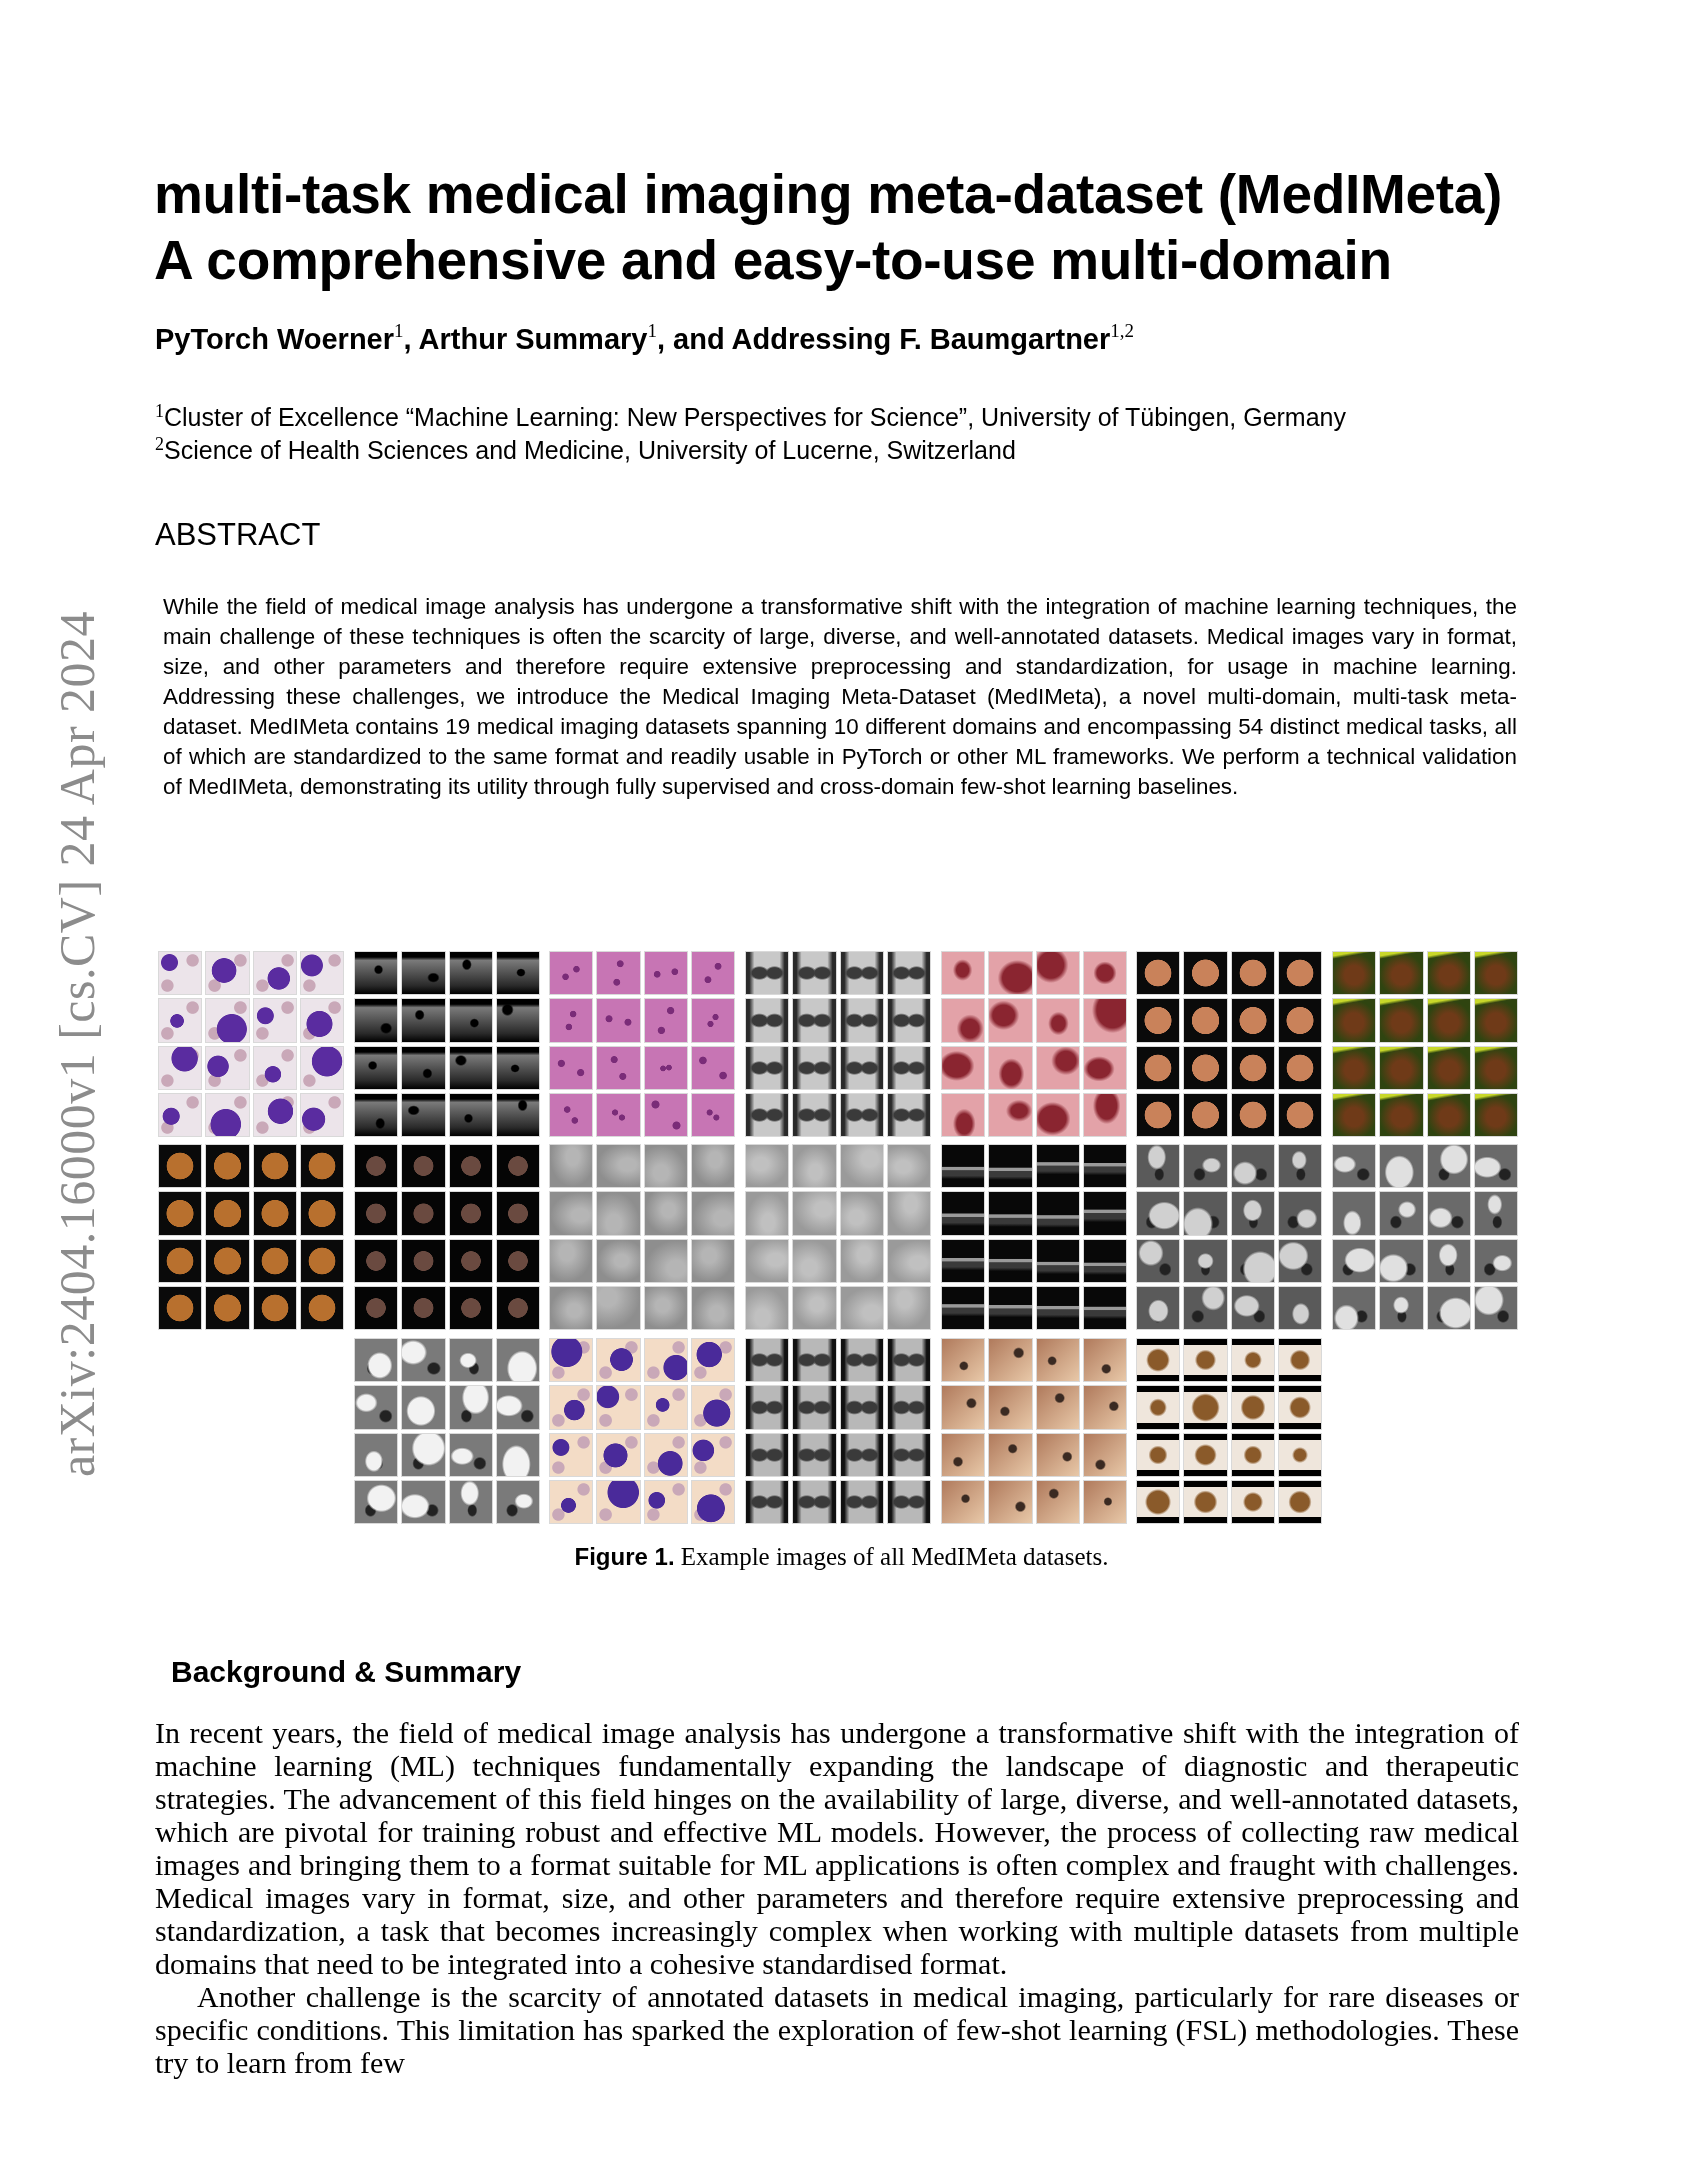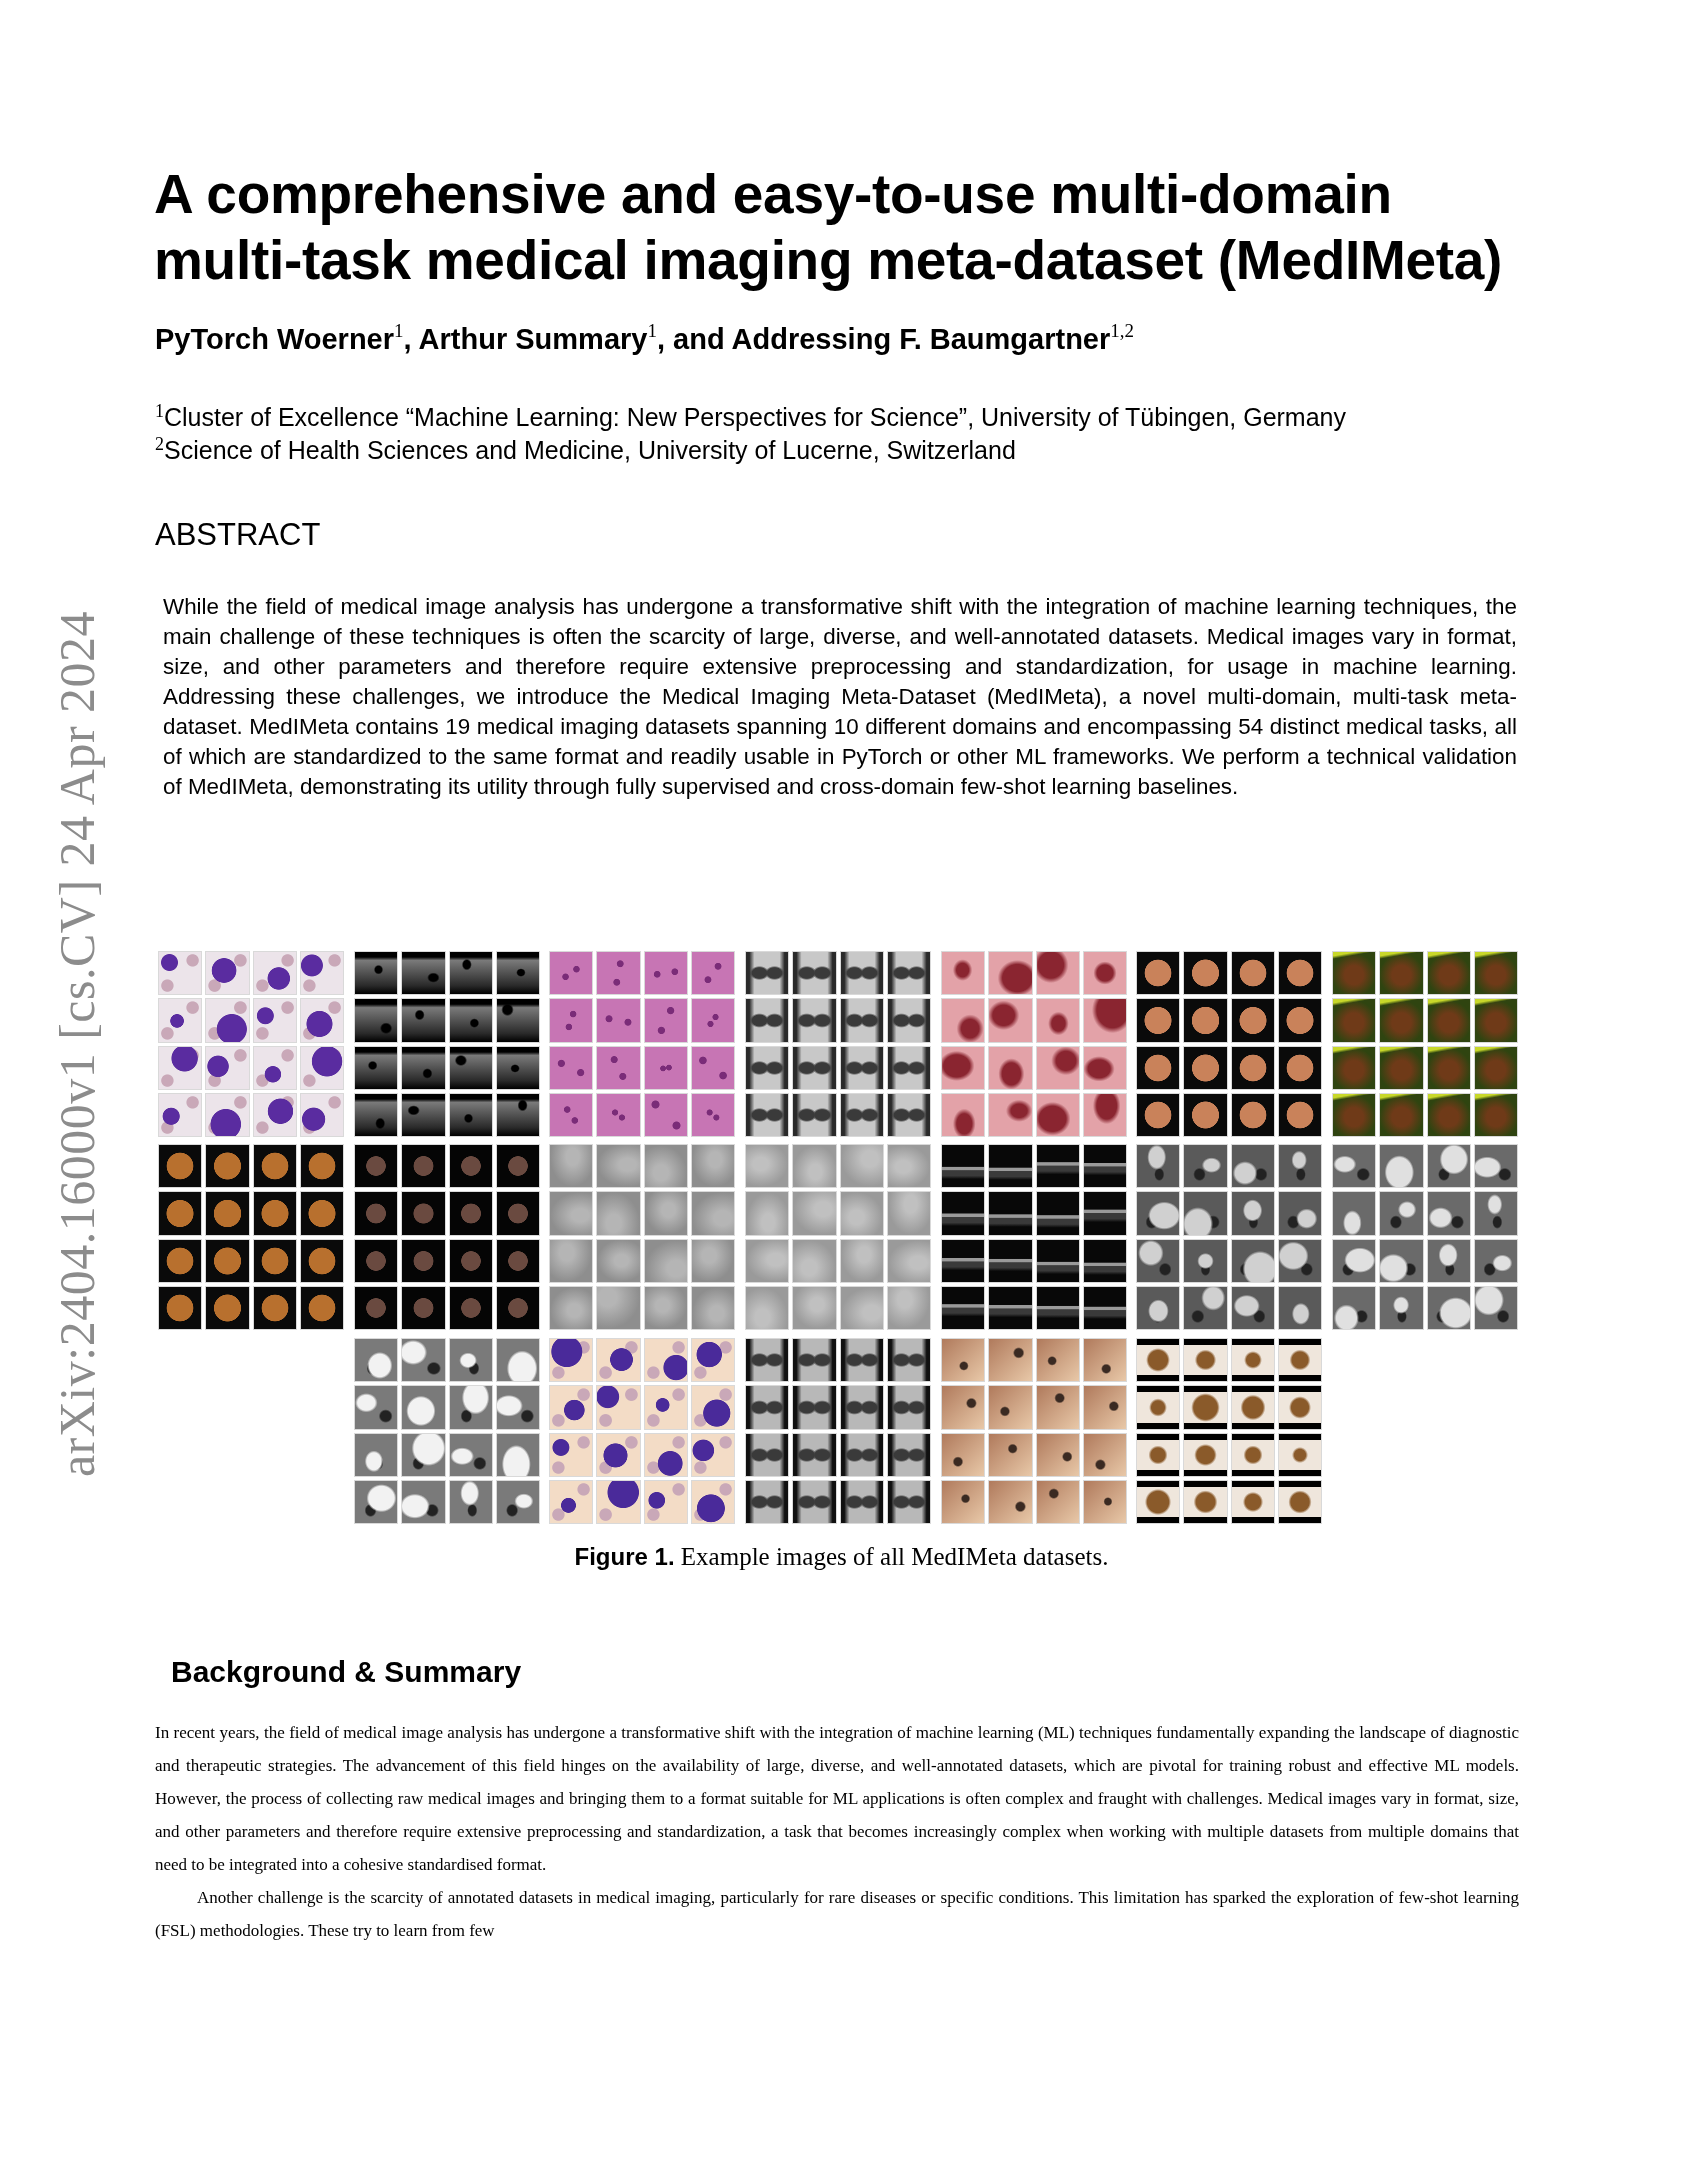--- a/index.html
+++ b/index.html
@@ -52,34 +52,34 @@
     font-family: "Liberation Serif", serif; font-size: 25px;
   }
   .caption .fig-label { font-family: "Liberation Sans", sans-serif; font-weight: bold; font-size: 24px; }
 
   .section-heading {
     position: absolute; left: 155px; top: 1655px;
     font-family: "Liberation Sans", sans-serif; font-weight: bold; font-size: 30px; margin-left: 16px;
   }
   .body-text {
     position: absolute; left: 155px; top: 1716px; width: 1364px;
-    font-family: "Liberation Serif", serif; font-size: 17px; line-height: 33px;
+    font-family: "Liberation Serif", serif; font-size: 30px; line-height: 33px;
     text-align: justify;
   }
   .body-text p { margin: 0; }
   .body-text p.indent { text-indent: 42px; }
 </style>
 </head>
 <body>
 
 <div class="arxiv">arXiv:2404.16000v1  [cs.CV]  24 Apr 2024</div>
 
 <div class="title">
+  <div>multi-task medical imaging meta-dataset (MedIMeta)</div>
   <div>A comprehensive and easy-to-use multi-domain</div>
-  <div>multi-task medical imaging meta-dataset (MedIMeta)</div>
 </div>
 
 <div class="authors">
   <span>PyTorch Woerner</span><sup>1</sup><span>, </span><span>Arthur Summary</span><sup>1</sup><span>, and </span><span>Addressing F. Baumgartner</span><sup>1,2</sup>
 </div>
 
 <div class="affils">
   <div><sup>1</sup><span>Cluster of Excellence “Machine Learning: New Perspectives for Science”, University of Tübingen, Germany</span></div>
   <div><sup>2</sup><span>Science of Health Sciences and Medicine, University of Lucerne, Switzerland</span></div>
 </div>

